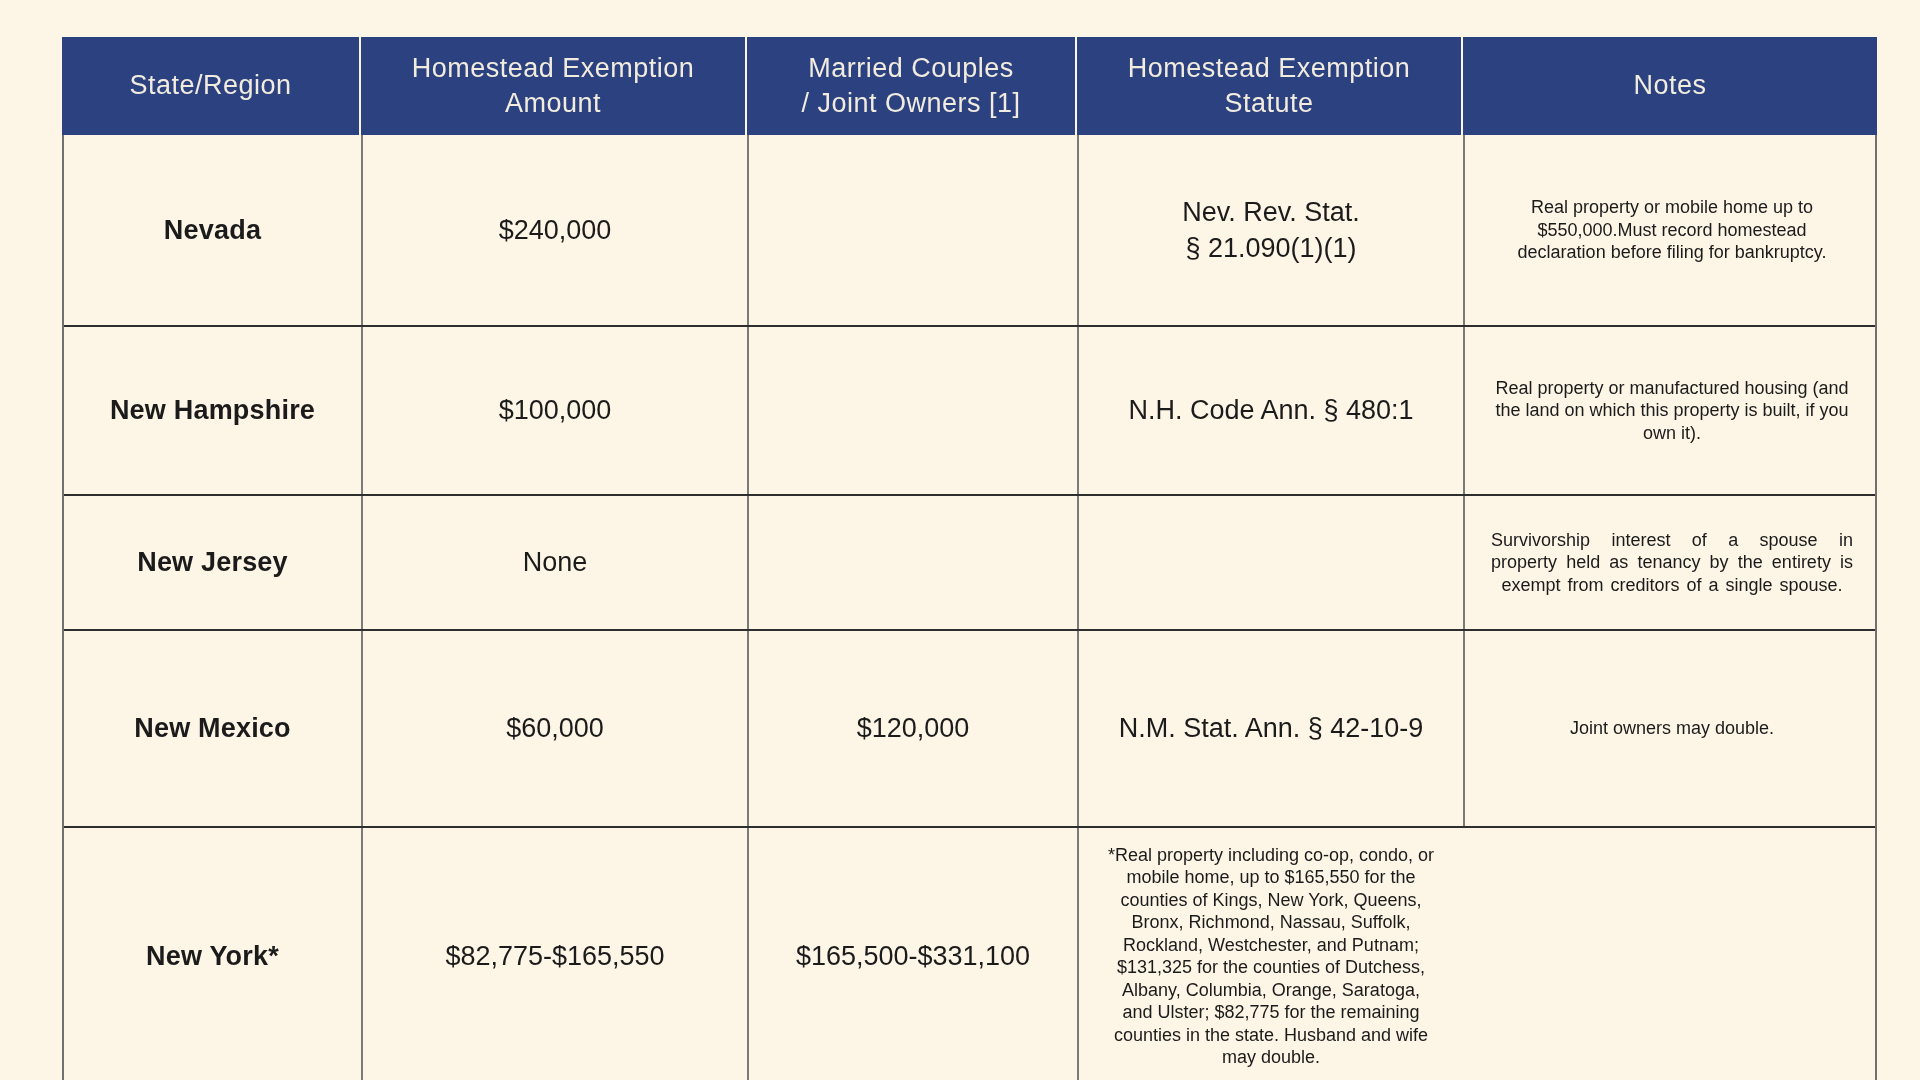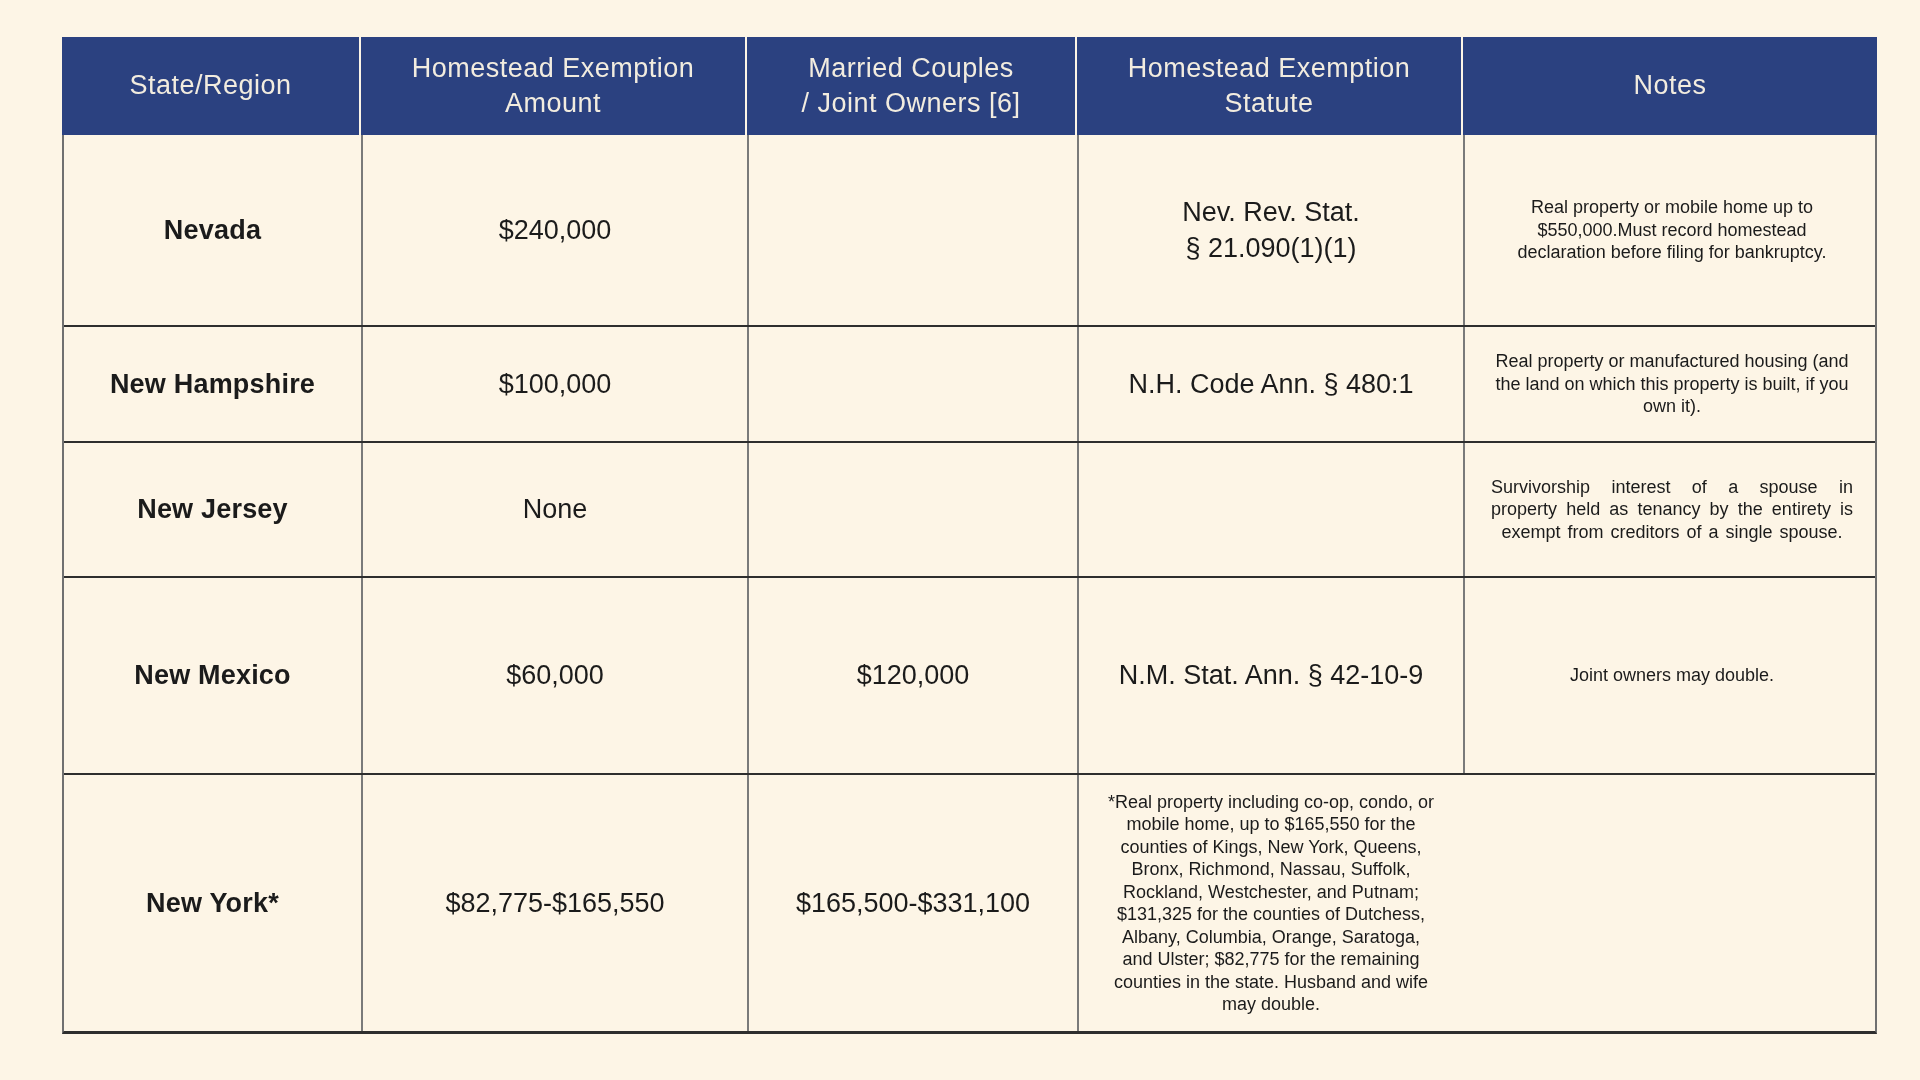--- a/index.html
+++ b/index.html
@@ -74,40 +74,40 @@
 </head>
 <body>
 
 <div class="table-wrap">
 
   <div class="thead grid-cols">
     <div class="th">State/Region</div>
     <div class="th">Homestead Exemption
 Amount</div>
     <div class="th">Married Couples
-/ Joint Owners [6]</div>
+/ Joint Owners [1]</div>
     <div class="th">Homestead Exemption
 Statute</div>
     <div class="th">Notes</div>
   </div>
 
   <div class="tbody">
 
     <div class="tr grid-cols" style="height:190px">
       <div class="td state">Nevada</div>
       <div class="td amount">$240,000</div>
       <div class="td married"></div>
       <div class="td statute">Nev. Rev. Stat.
 § 21.090(1)(1)</div>
       <div class="td notes">
           <div class="note-text">Real property or mobile home up to $550,000.Must record homestead declaration before filing for bankruptcy.</div>
         </div>
     </div>
 
-    <div class="tr grid-cols" style="height:116px">
+    <div class="tr grid-cols" style="height:169px">
       <div class="td state">New Hampshire</div>
       <div class="td amount">$100,000</div>
       <div class="td married"></div>
       <div class="td statute">N.H. Code Ann. § 480:1</div>
       <div class="td notes">
           <div class="note-text">Real property or manufactured housing (and the land on which  this property is built, if you own it).</div>
         </div>
     </div>
 
     <div class="tr grid-cols" style="height:135px">

